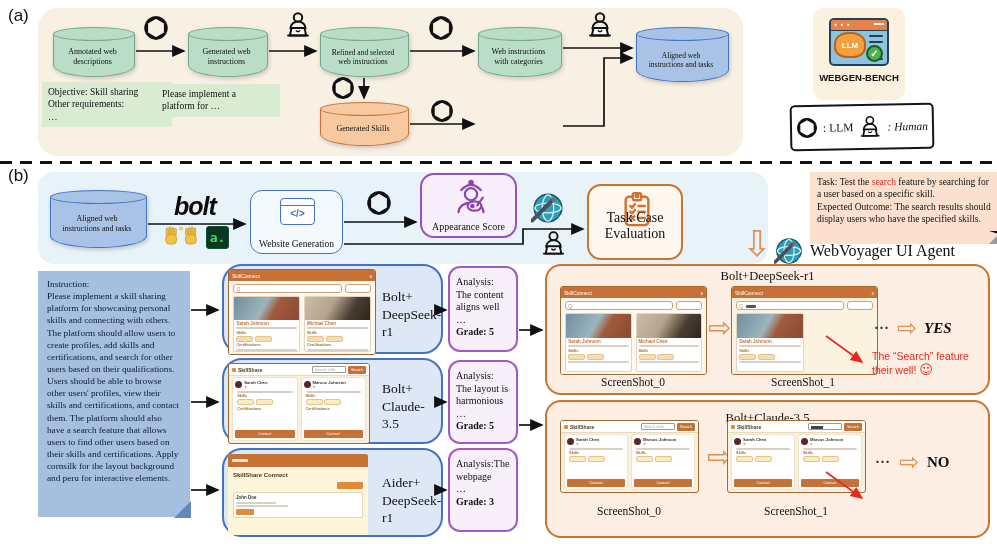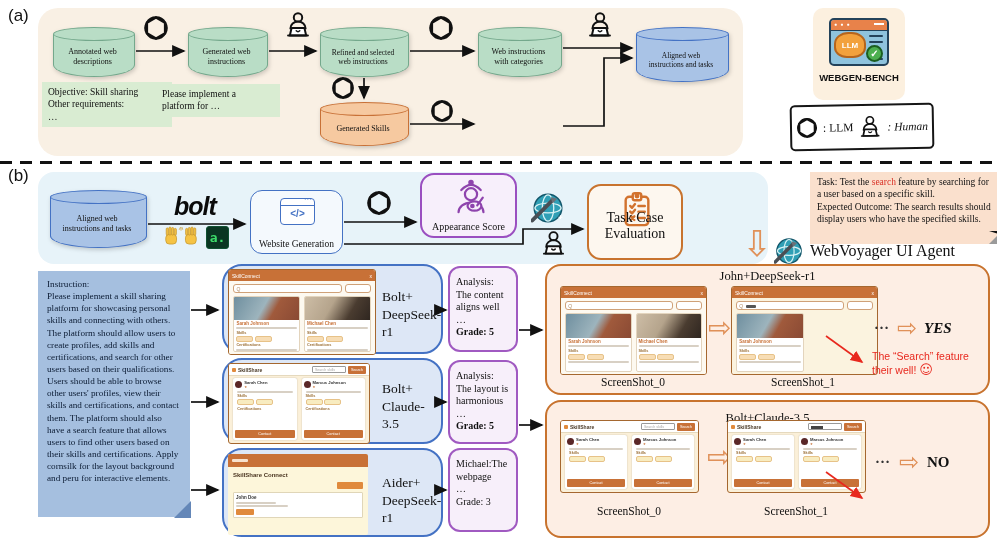--- a/index.html
+++ b/index.html
@@ -488,27 +488,27 @@
     <div>Analysis: The content aligns well</div>
     <div>…</div>
     <div style="font-weight:bold;">Grade: 5</div>
   </div>
   <div class="abs anbox" style="left:448px;top:360px;width:70px;height:84px;">
     <div>Analysis: The layout is harmonious</div>
     <div>…</div>
     <div style="font-weight:bold;">Grade: 5</div>
   </div>
   <div class="abs anbox" style="left:448px;top:448px;width:70px;height:84px;">
-    <div>Michael:The webpage</div>
+    <div>Analysis:The webpage</div>
     <div>…</div>
-    <div style="font-weight:normal;">Grade: 3</div>
+    <div style="font-weight:bold;">Grade: 3</div>
   </div>
 
   <div class="abs respanel" style="left:545px;top:264px;width:445px;height:131px;">
-    <div class="restitle" style="margin-top:3px;">John+DeepSeek-r1</div>
+    <div class="restitle" style="margin-top:3px;">Bolt+DeepSeek-r1</div>
     <div class="thumb sc" style="left:13px;top:20px;width:145px;height:87px;">
       <div class="sc-tb">
           <span>SkillConnect</span>
           <span>x</span>
         </div>
       <div class="sc-bd">
         <div class="sc-search">
             <div class="sc-input">
               <span class="sc-q">Q</span>
             </div>

